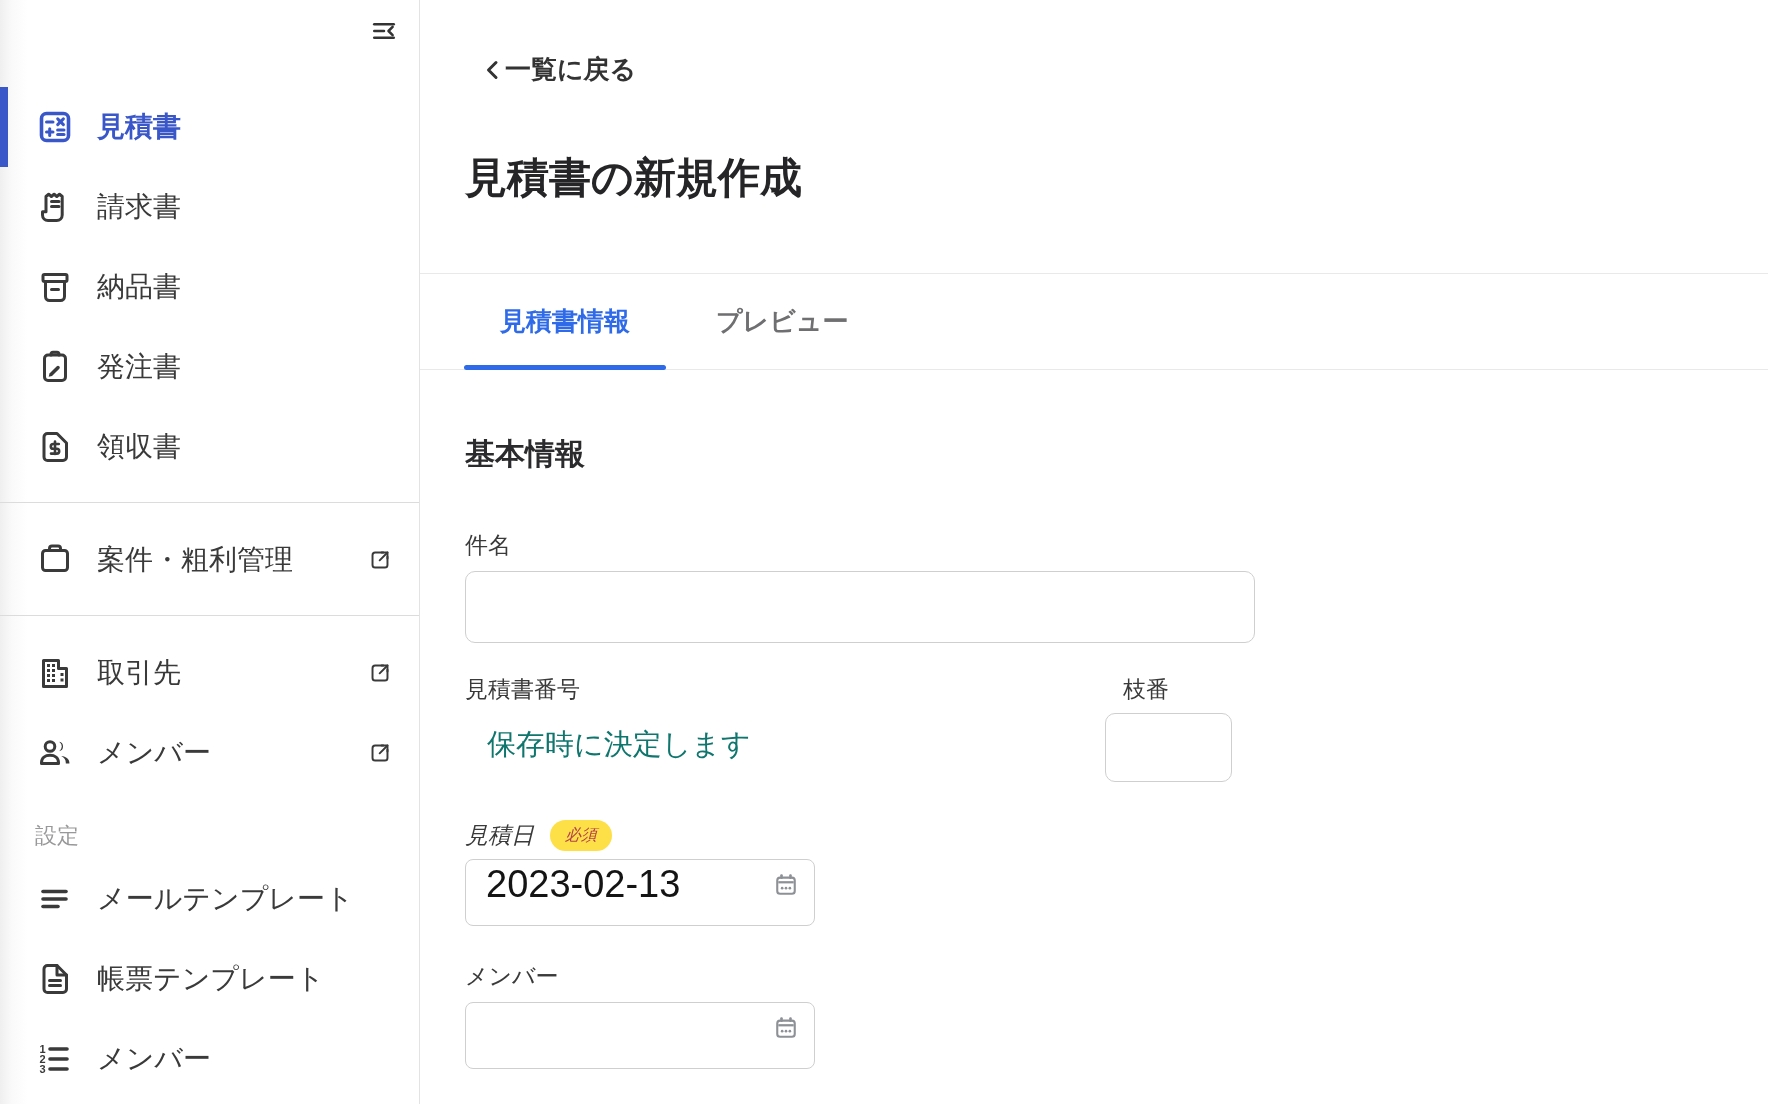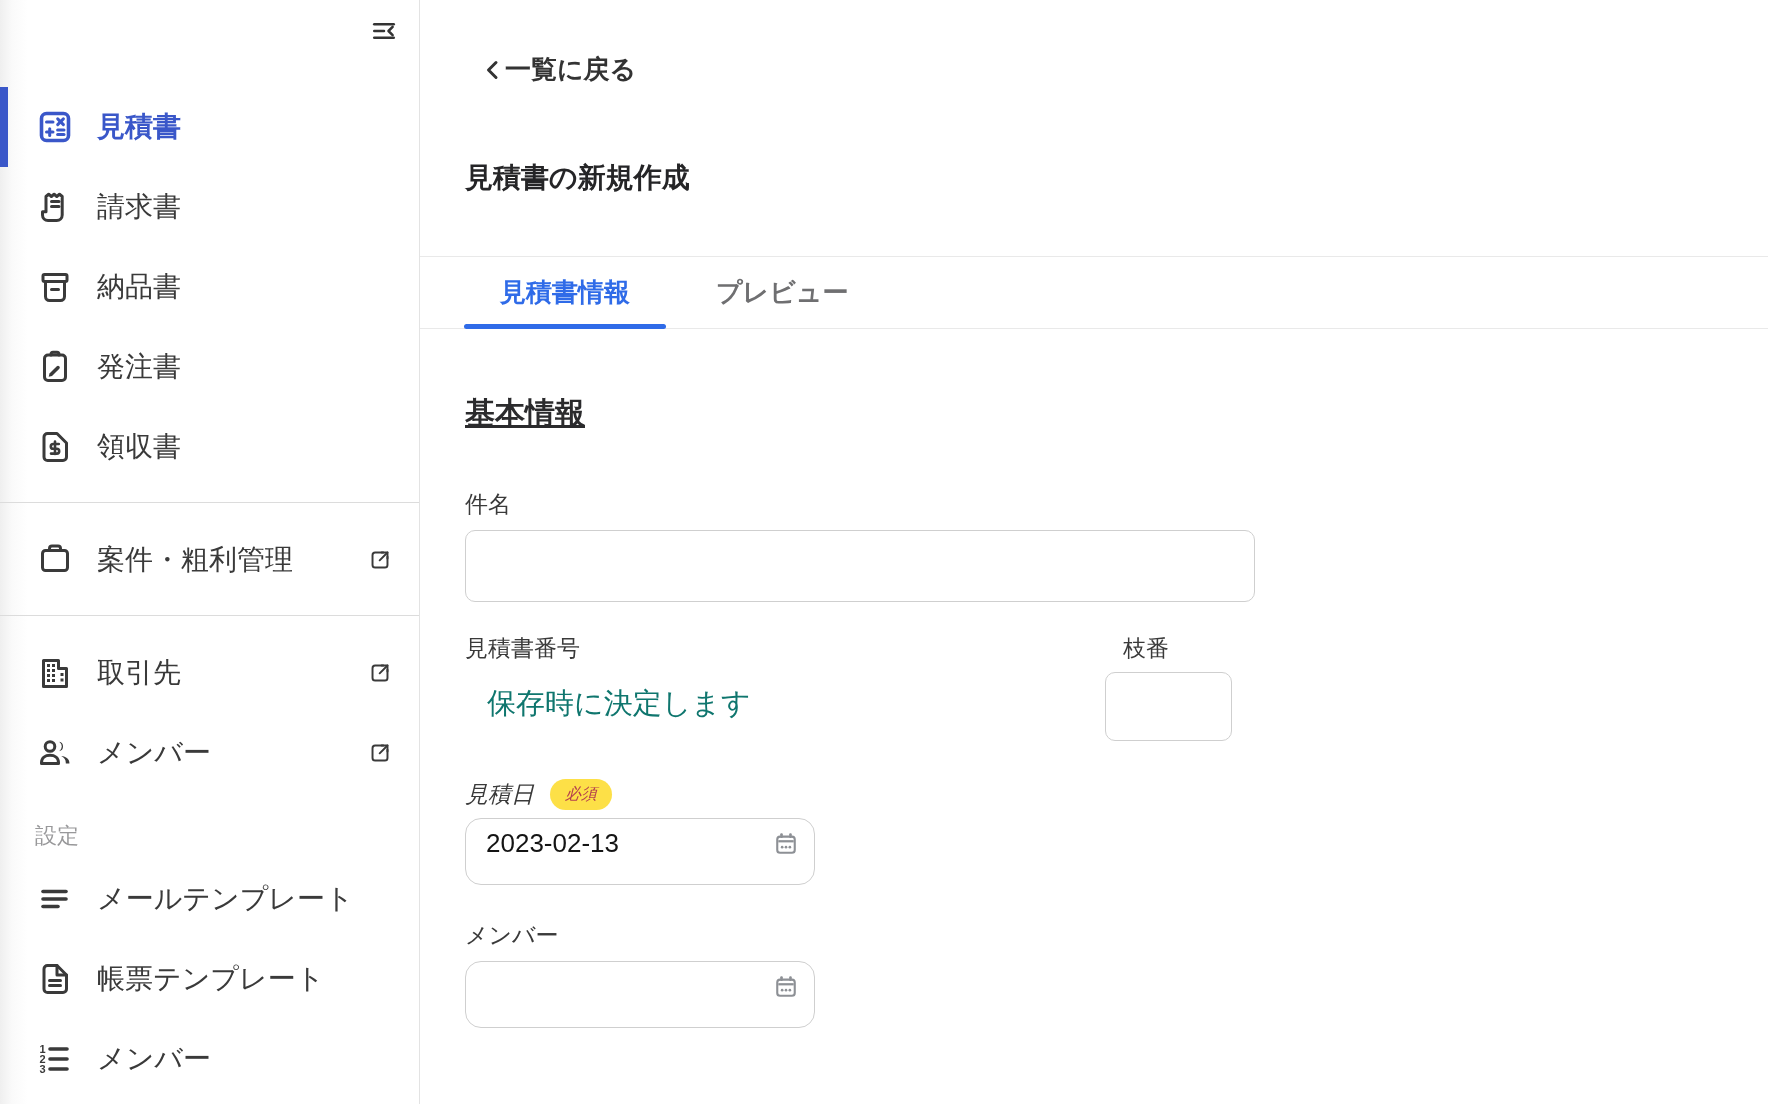--- a/index.html
+++ b/index.html
@@ -25,32 +25,32 @@
   .sb-divider { height:1px; background:#dcdcdc; margin:15px 0 17px; }
   .section-label { margin:28px 0 8px 35px; font-size:22px; color:#98989a; }
   svg { display:block; width:100%; height:100%; }
 
   
   .main { flex:1; display:flex; flex-direction:column; background:#fff; }
   .main-header { padding:52px 0 0 45px; }
   .back-row { display:flex; align-items:center; padding-left:16px;
     font-size:26px; font-weight:700; color:#333; cursor:pointer; width:max-content; }
   .back-row .chev { width:24px; height:24px; }
-  .page-title { margin-top:62px; font-size:28px; line-height:58px; font-weight:700; color:#252527; }
-
-  .tabbar { margin-top:49px; border-top:1px solid #e9e9e9; border-bottom:1px solid #e9e9e9;
-    height:73px; display:flex; align-items:stretch; padding-left:44px; gap:14px; }
+  .page-title { margin-top:62px; font-size:42px; line-height:58px; font-weight:700; color:#252527; }
+
+  .tabbar { margin-top:66px; border-top:1px solid #e9e9e9; border-bottom:1px solid #e9e9e9;
+    height:97px; display:flex; align-items:stretch; padding-left:44px; gap:14px; }
   .tab { display:flex; align-items:center; justify-content:center; padding:0 36px;
     font-size:26px; font-weight:700; color:#6f6f71; position:relative; cursor:pointer; }
   .tab.active { color:#2f6be8; }
   .tab.active::after { content:""; position:absolute; left:0; right:0; bottom:-1px;
     height:5px; border-radius:3px; background:#2f6be8; }
 
   .form { padding:64px 0 0 45px; }
-  .section-title { font-size:30px; font-weight:700; color:#2b2b2d;text-decoration:underline; }
+  .section-title { font-size:30px; font-weight:700; color:#2b2b2d; }
   .field-label { font-size:23px; color:#3a3a3a; height:28px; line-height:28px; }
   .subject-label { margin-top:56px; }
   .subject-input { margin-top:12px; width:790px; height:72px; border:1px solid #cfcfcf;
     border-radius:10px; background:#fff; font-size:28px; padding:0 20px;
     font-family:inherit; color:#222; outline:none; display:block; }
 
   .number-row { margin-top:32px; width:790px; display:flex;justify-content:center; }
   .number-col { flex:1; }
   .quote-note { margin-top:24px; padding-left:22px; font-size:29px; color:#0f766e; height:34px; line-height:34px; }
   .branch-col { width:150px; flex:0 0 150px; }
@@ -58,22 +58,22 @@
   .branch-input { margin-top:10px; width:127px; height:69px; border:1px solid #cfcfcf;
     border-radius:10px; background:#fff; font-size:28px; padding:0 14px;
     font-family:inherit; color:#222; outline:none; display:block; }
 
   .date-block { margin-top:37px; }
   .label-row { display:flex; align-items:center; gap:16px; height:32px;font-style:italic; }
   .req-badge { display:inline-flex; align-items:center; justify-content:center;
     height:31px; padding:0 15px; border-radius:16px; background:#fde047;
     color:#b5404e; font-size:16px; }
   .date-input { margin-top:8px; width:350px; height:67px; border:1px solid #cfcfcf;
-    border-radius:16px; display:flex; align-items:center; padding:0 14px 16px 20px;
-    font-size:26px; color:#141414; cursor:pointer; background:#fff; }
+    border-radius:8px; display:flex; align-items:center; padding:0 14px 16px 20px;
+    font-size:38px; color:#141414; cursor:pointer; background:#fff; }
   .date-input .cal { margin-left:auto; width:28px; height:28px; }
   .expiry-block { margin-top:36px; }
   .expiry-block .date-input { margin-top:12px; }
 </style>
 </head>
 <body>
 
 <div class="page">
 
   <aside class="sidebar">

